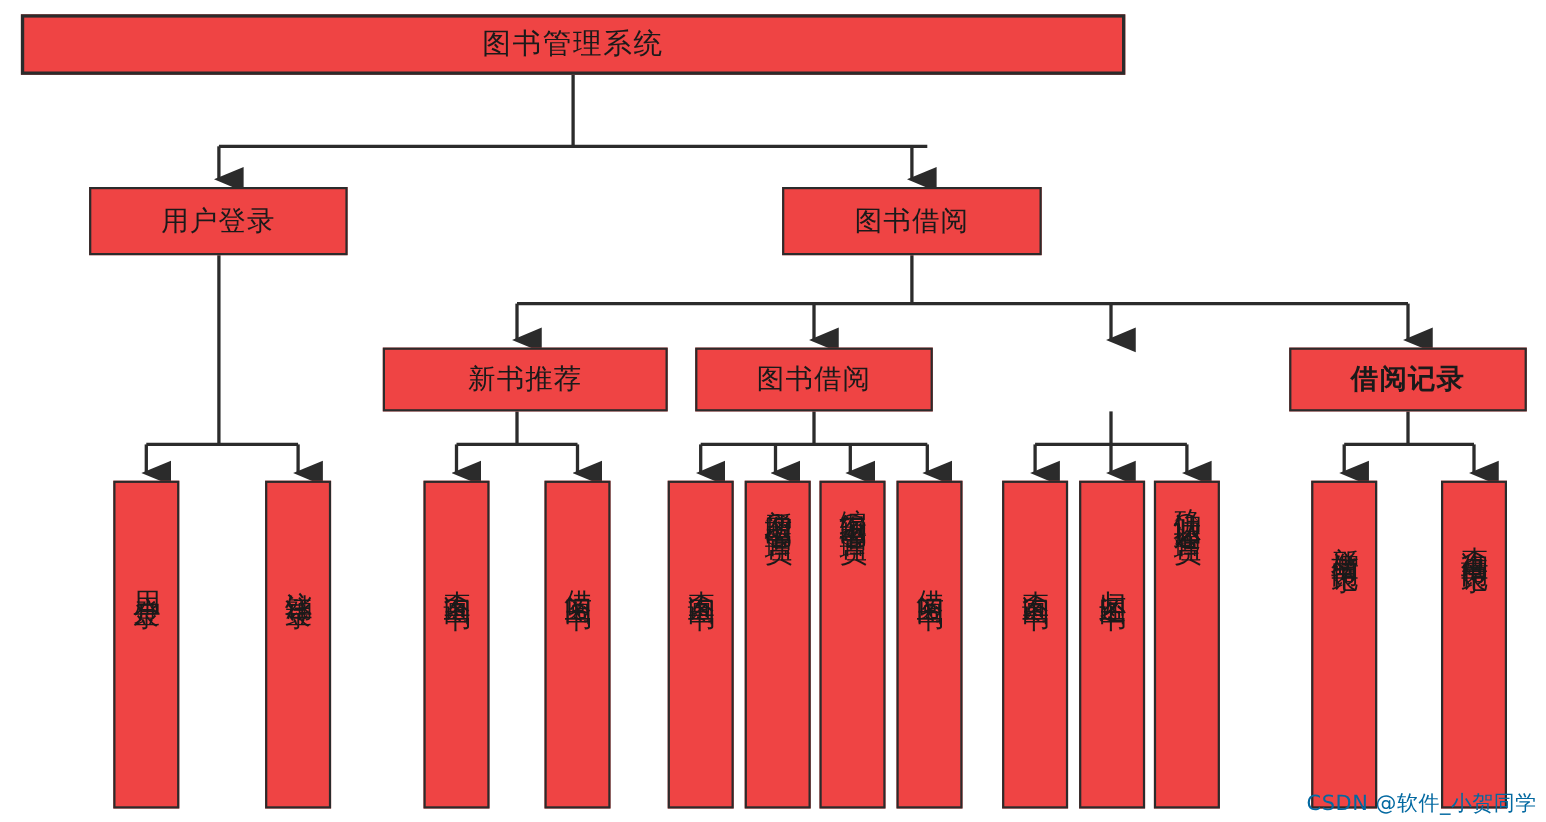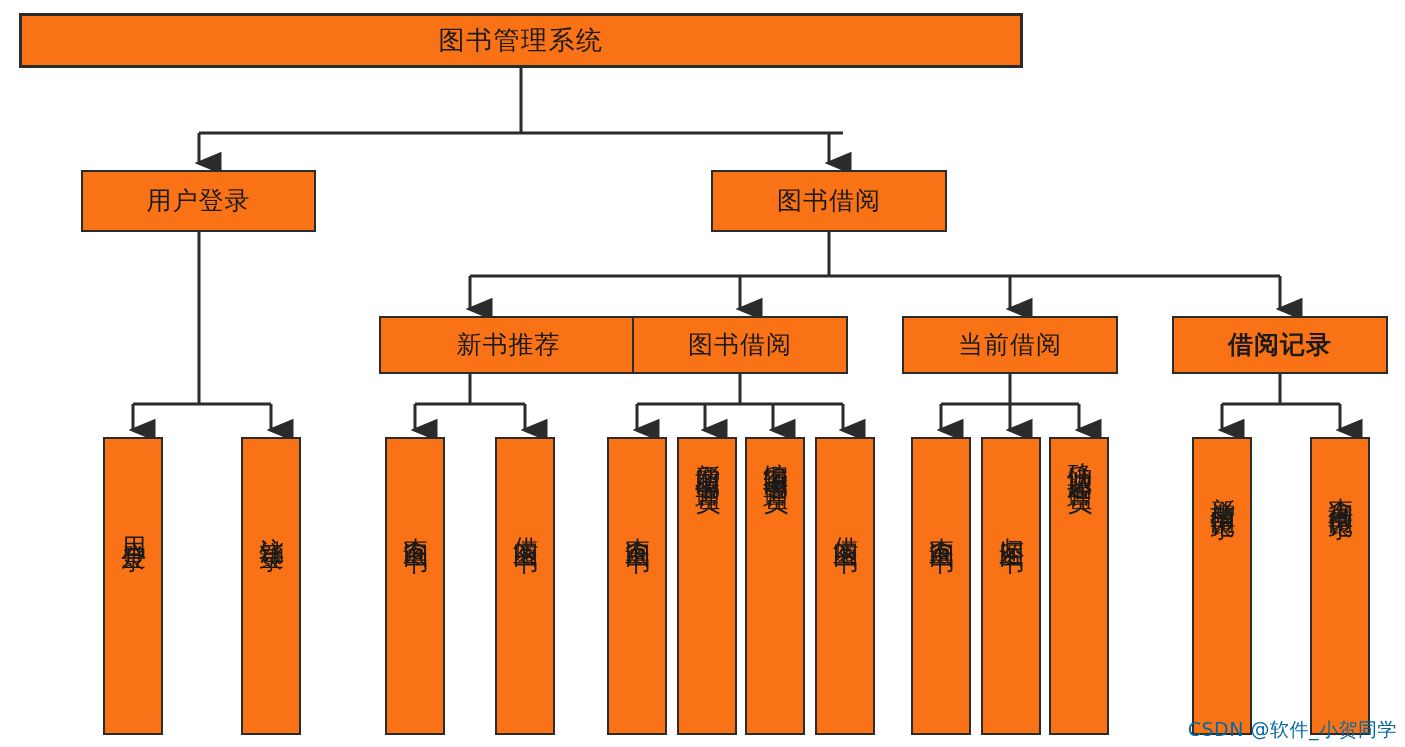--- a/index.html
+++ b/index.html
@@ -14,21 +14,21 @@
   #diagram{
     position:absolute;left:0;top:0;width:1405px;height:747px;
   }
   svg#wires{
     position:absolute;left:0;top:0;width:1405px;height:747px;
     pointer-events:none;
   }
   .node{
     position:absolute;
     box-sizing:border-box;
-    background:#f97316;
+    background:#ef4444;
     border:2.5px solid #2b2b2b;
     display:flex;
     align-items:center;
     justify-content:center;
     color:#1a1a1a;
     z-index:2;
   }
   .node.root{
     border-width:3px;
   }
@@ -133,31 +133,28 @@
   </div>
 
   <div class="node h-node" style="left:81px;top:170px;width:235px;height:62px;">
     <span class="label">用户登录</span>
   </div>
 
   <div class="node h-node" style="left:711px;top:170px;width:236px;height:62px;">
     <span class="label">图书借阅</span>
   </div>
 
-  <div class="node h-node" style="left:379px;top:316px;width:259px;height:58px;">
+  <div class="node h-node" style="left:348px;top:316px;width:259px;height:58px;">
     <span class="label">新书推荐</span>
   </div>
 
   <div class="node h-node" style="left:632px;top:316px;width:216px;height:58px;align-items:center;">
     <span class="label">图书借阅</span>
   </div>
 
-  <div class="node h-node" style="left:902px;top:316px;width:216px;height:58px;">
-    <span class="label">当前借阅</span>
-  </div>
 
   <div class="node h-node" style="left:1172px;top:316px;width:216px;height:58px;font-weight:bold;">
     <span class="label">借阅记录</span>
   </div>
 
   <div class="node v-node" style="left:103px;top:437px;width:60px;height:298px;padding-top:78px;">
     <span class="label">用户登录</span>
   </div>
 
   <div class="node v-node" style="left:241px;top:437px;width:60px;height:298px;padding-top:78px;">

